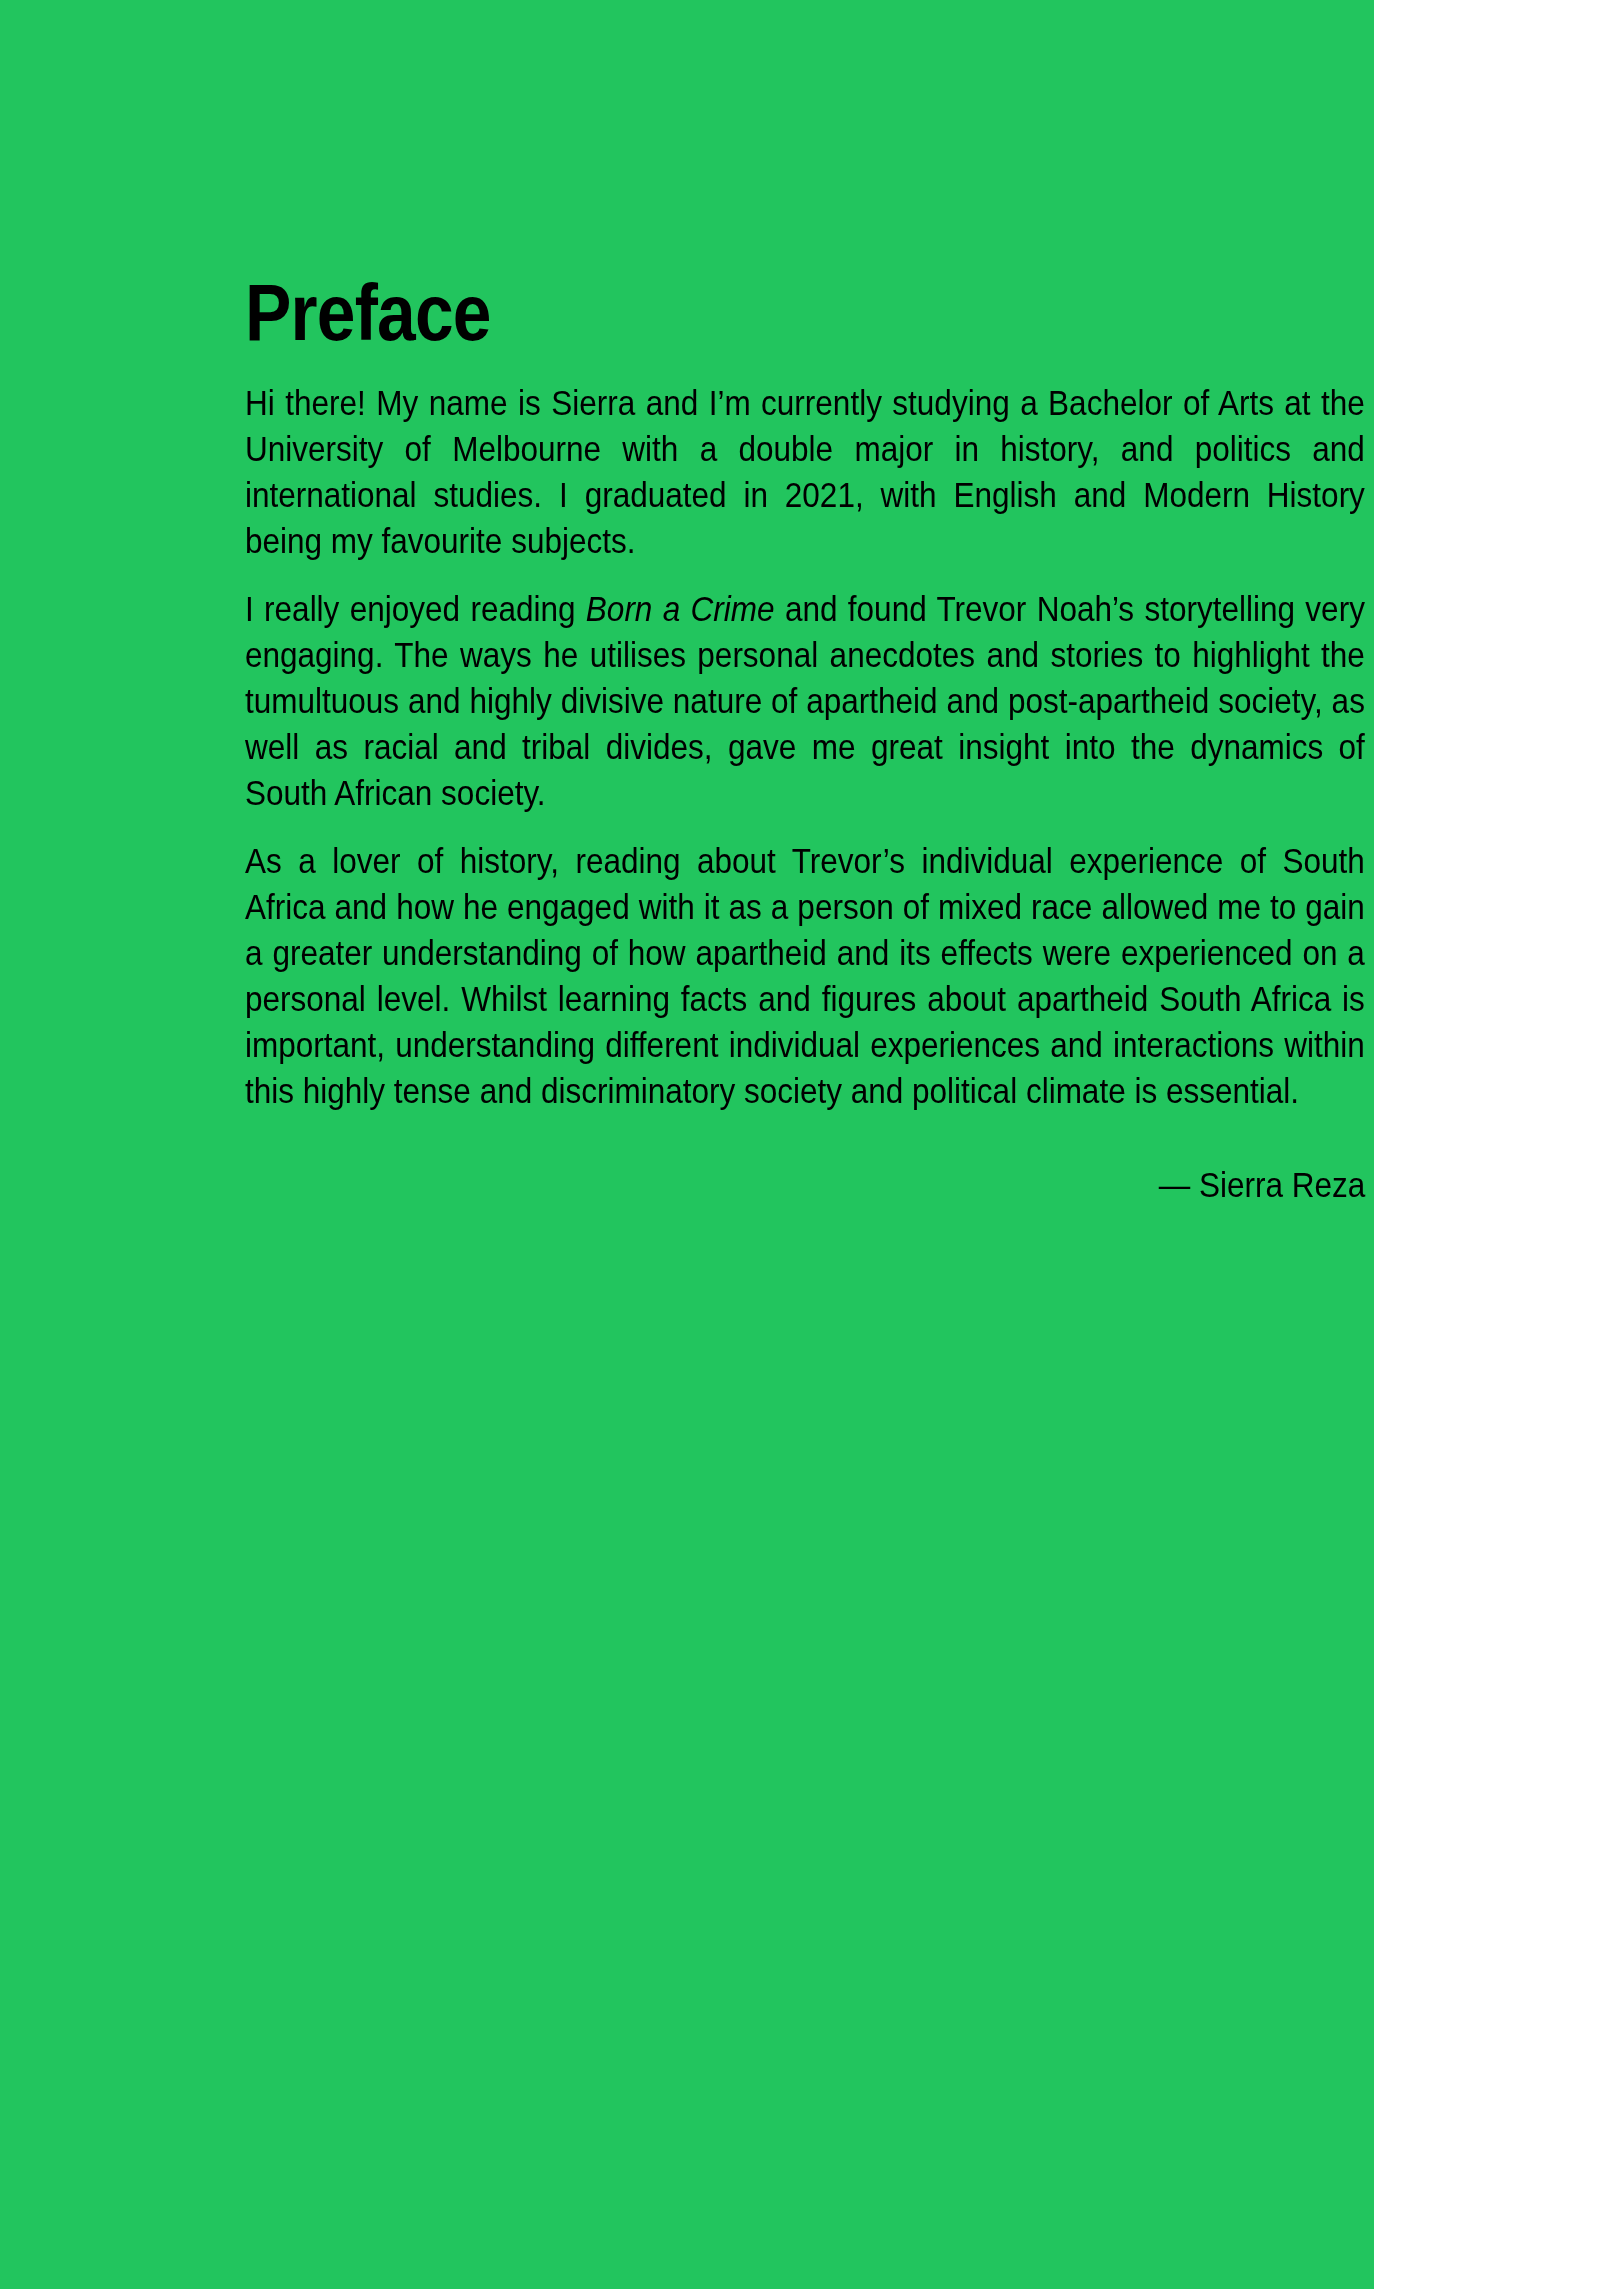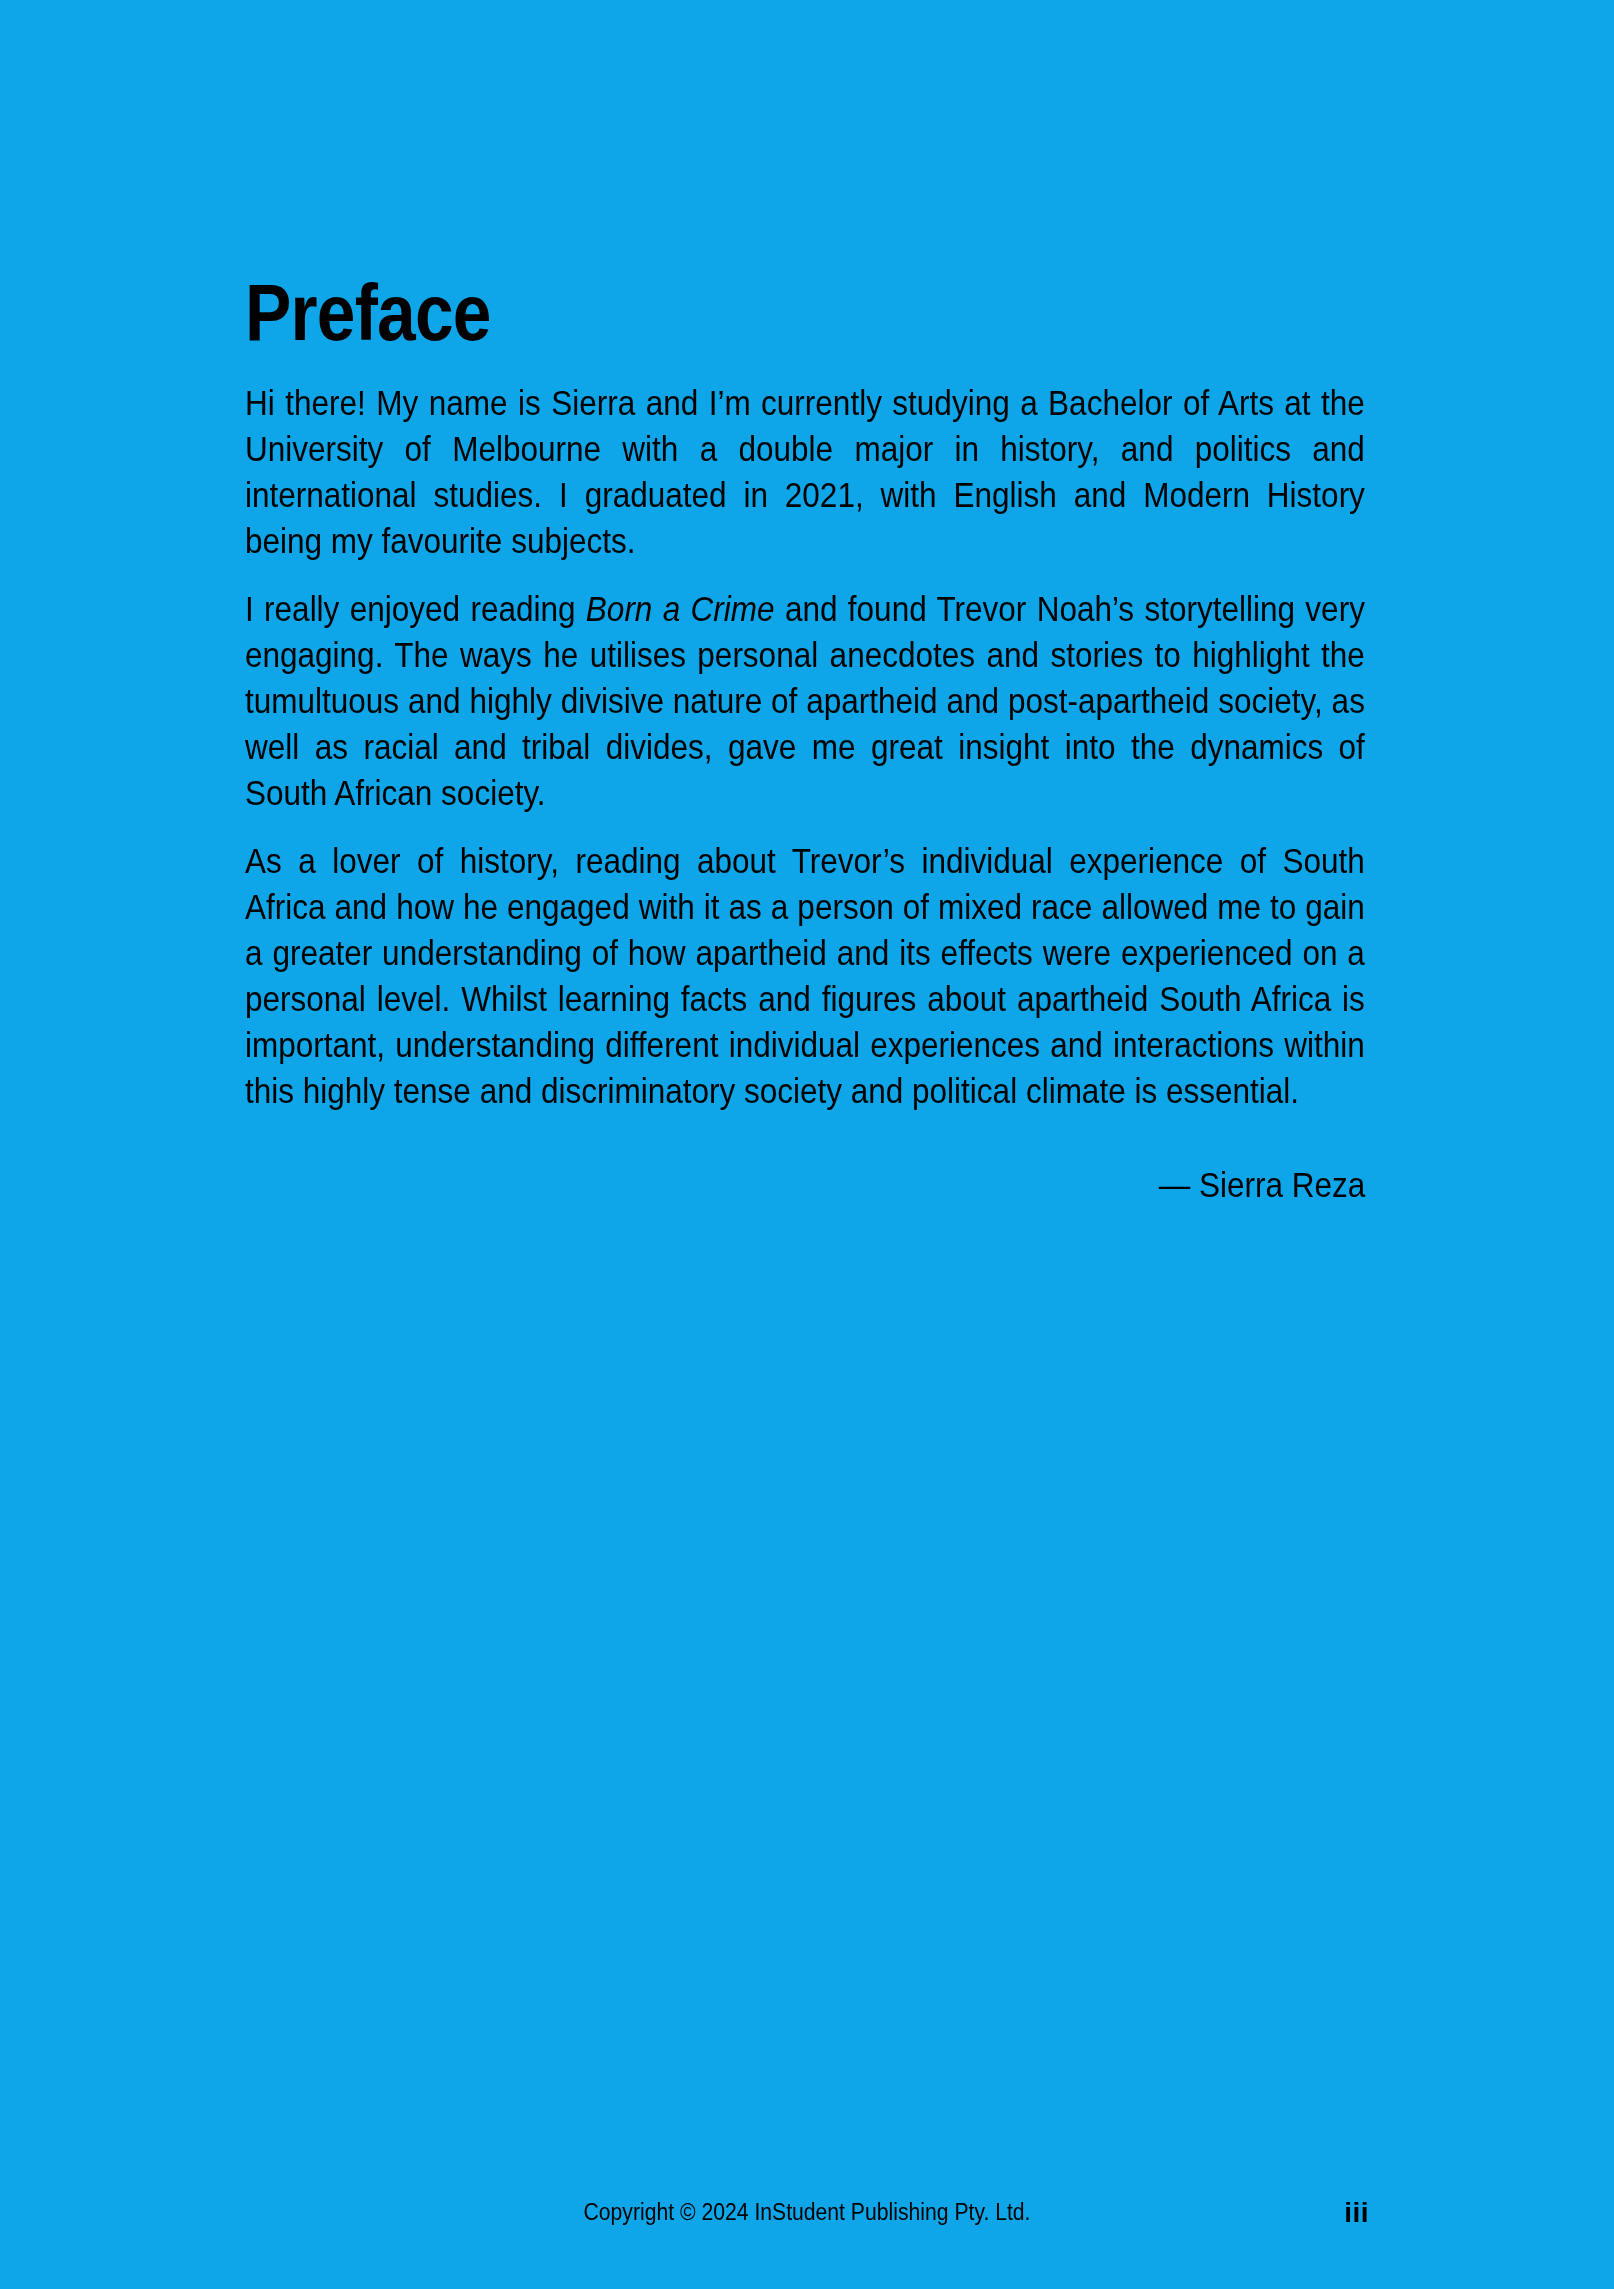--- a/index.html
+++ b/index.html
@@ -7,23 +7,23 @@
     padding: 0;
     background: #ffffff;
   }
   body {
     font-family: "Liberation Sans Narrow", "Liberation Sans", "DejaVu Sans Condensed", sans-serif;
     color: #000000;
     -webkit-font-smoothing: antialiased;
   }
   .page {
     position: relative;
-    width: 1614px;
+    width: 1374px;
     height: 2290px;
-    background: #0ea5e9;
+    background: #22c55e;
     overflow: hidden;
     box-sizing: border-box;
   }
 
   
   .content {
     position: absolute;
     left: 245px;
     top: 273px;
     width: 1120px;
@@ -113,19 +113,15 @@
     <p class="para">Hi there! My name is Sierra and I’m currently studying a Bachelor of Arts at the University of Melbourne with a double major in history, and politics and international studies.  I graduated in 2021, with English and Modern History being my favourite subjects.</p>
 
     <p class="para">I really enjoyed reading <em>Born a Crime</em> and found Trevor Noah’s storytelling very engaging.  The ways he utilises personal anecdotes and stories to highlight the tumultuous and highly divisive nature of apartheid and post-apartheid society, as well as racial and tribal divides, gave me great insight into the dynamics of South African society.</p>
 
     <p class="para">As a lover of history, reading about Trevor’s individual experience of South Africa and how he engaged with it as a person of mixed race allowed me to gain a greater understanding of how apartheid and its effects were experienced on a personal level.  Whilst learning facts and figures about apartheid South Africa is important, understanding different individual experiences and interactions within this highly tense and discriminatory society and political climate is essential.</p>
 
     <div class="signature">— Sierra Reza</div>
 
   </div>
 
-  <div class="footer">
-    <div class="footer-copyright">Copyright © 2024 InStudent Publishing Pty. Ltd.</div>
-    <div class="footer-pagenum">iii</div>
-  </div>
 
 </div>
 
 
 </body></html>

